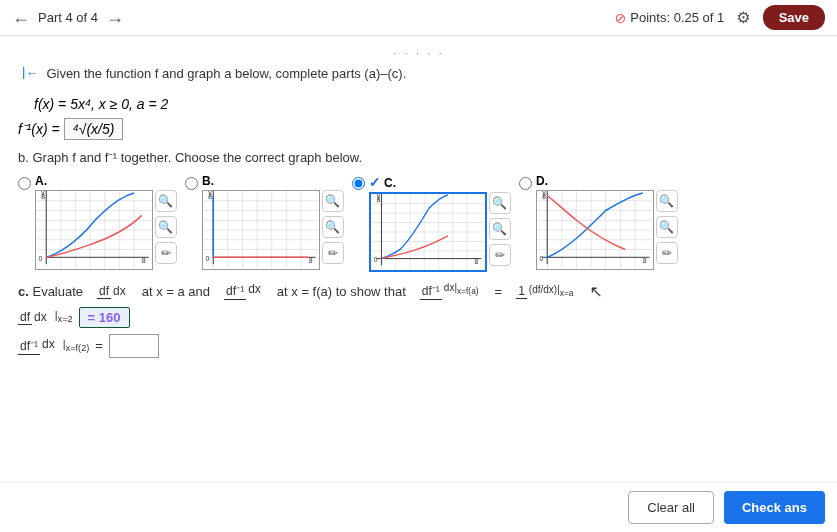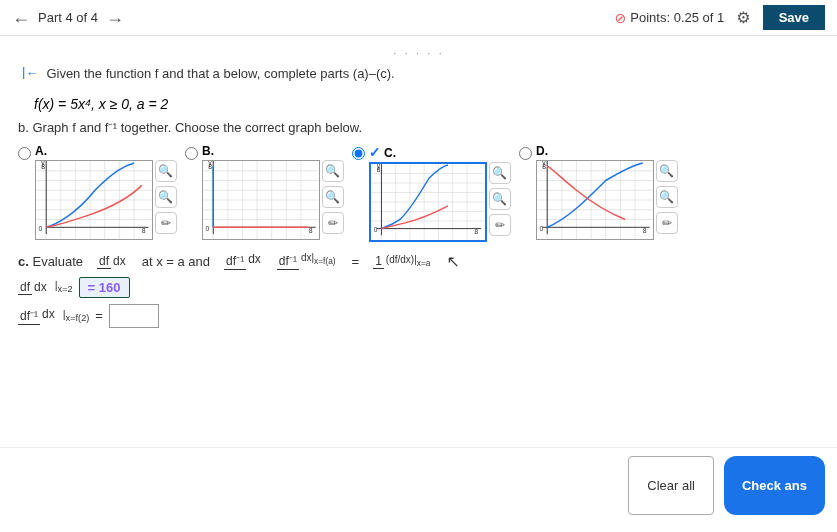--- a/index.html
+++ b/index.html
@@ -46,24 +46,24 @@
       align-items: center;
       gap: 4px;
       font-size: 13px;
       color: #333;
     }
     .points-icon {
       color: #e55;
       font-size: 14px;
     }
     .save-btn {
-      background: #0c4a6e;
+      background: #7f1d1d;
       color: white;
       border: none;
-      border-radius: 0;
+      border-radius: 12px;
       padding: 5px 16px;
       font-size: 13px;
       cursor: pointer;
       font-weight: bold;
     }
     .main-content {
       background: white;
       padding: 10px 18px;
       height: calc(532px - 36px);
       overflow-y: auto;
@@ -207,22 +207,22 @@
       border-radius: 4px;
       padding: 5px 18px;
       font-size: 13px;
       cursor: pointer;
       color: #333;
     }
     .check-ans-btn {
       background: #1a73e8;
       color: white;
       border: none;
-      border-radius: 12px;
-      padding: 22px 18px;
+      border-radius: 4px;
+      padding: 9px 18px;
       font-size: 13px;
       cursor: pointer;
       font-weight: bold;
     }
     .checkmark {
       color: #1a73e8;
       font-size: 14px;
     }
     .grid-lines {
       stroke: #ccc;
@@ -278,27 +278,31 @@
 </div>
 
 <div class="main-content" style="position:relative; padding-bottom: 50px;">
 
   <div class="top-expander">
     <span class="expander-dots">· · · · ·</span>
   </div>
 
   <div class="problem-header">
     <span class="collapse-btn">|←</span>
-    <span class="given-text">Given the function f and that a below, complete parts (a)–(c).</span>
+    <span class="given-text">Given the function f and graph a below, complete parts (a)–(c).</span>
   </div>
 
   <div class="formula-block">
     <span>f(x) = 5x⁴, x ≥ 0, a = 2</span>
   </div>
 
+  <div style="margin: 4px 0 8px 0; font-size:14px; display:flex; align-items:center; gap:4px;">
+    <span style="font-style:italic;">f⁻¹(x) = </span>
+    <span style="font-style:italic; border: 1px solid #999; padding: 2px 8px; background:#f9f9f9;">⁴√(x/5)</span>
+  </div>
 
   <div class="section-label">b. Graph f and f⁻¹ together. Choose the correct graph below.</div>
 
   <div class="graphs-row">
 
     <div class="graph-option">
       <input type="radio" name="graph" style="">
       <div>
         <div class="graph-label">A.</div>
         <div style="display:flex; align-items:flex-start;">
@@ -471,20 +475,21 @@
       <span><strong>c.</strong> Evaluate</span>
       <span class="frac">
         <span class="numer">df</span>
         <span class="denom">dx</span>
       </span>
       <span>at x = a and</span>
       <span class="frac">
         <span class="numer">df⁻¹</span>
         <span class="denom">dx</span>
       </span>
+      <span>at x = f(a) to show that</span>
       <span class="frac">
         <span class="numer">df⁻¹</span>
         <span class="denom" style="font-size:10px;">dx|<sub>x=f(a)</sub></span>
       </span>
       <span>=</span>
       <span class="frac">
         <span class="numer">1</span>
         <span class="denom" style="font-size:10px;">(df/dx)|<sub>x=a</sub></span>
       </span>
       <span class="cursor-arrow">↖</span>
@@ -503,18 +508,18 @@
       <span class="frac">
         <span class="numer">df⁻¹</span>
         <span class="denom">dx</span>
       </span>
       <span style="font-size:11px;">|<sub>x=f(2)</sub></span>
       <span>=</span>
       <input type="text" class="answer-input" value="" style="">
     </div>
   </div>
 
-  <div style="position:absolute; bottom:9px; right:0; width:100%; display:flex; justify-content:flex-end; gap:10px; padding:8px 12px; background:white; border-top:1px solid #eee;">
+  <div style="position:absolute; bottom:0; right:0; width:100%; display:flex; justify-content:flex-end; gap:10px; padding:8px 12px; background:white; border-top:1px solid #eee;">
     <button class="clear-all-btn">Clear all</button>
     <button class="check-ans-btn">Check ans</button>
   </div>
 
 </div>
 
 </body></html>

